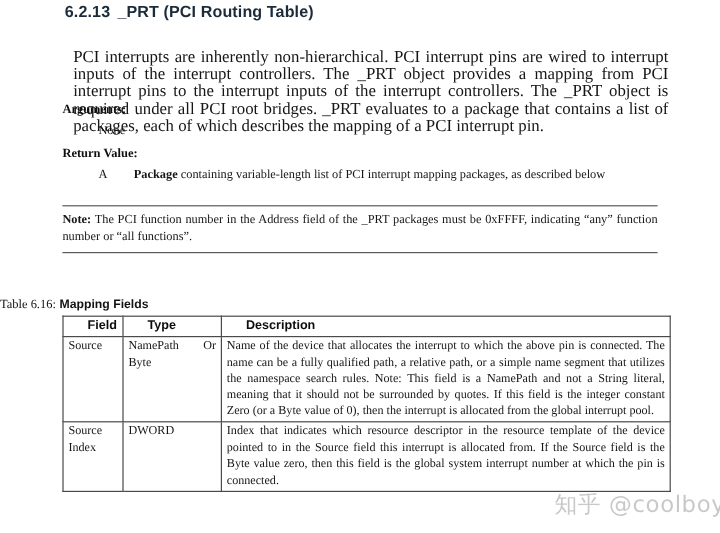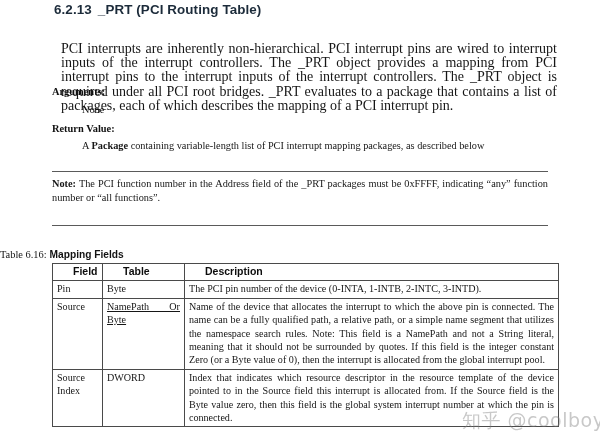--- a/index.html
+++ b/index.html
@@ -73,31 +73,31 @@
 
   #ret-value {
     position: absolute;
     left: 82px;
     top: 139px;
     width: 466px;
     font-size: 10.3px;
     line-height: 14px;
     color: #161616;
   }
-  #ret-value b { font-weight: bold; }
+  #ret-value b { font-weight: bold; margin-left: 20px; }
 
   
   .note-block {
     position: absolute;
     left: 52px;
     top: 171px;
     width: 496px;
     border-top: 1.1px solid #5a5a5a;
     border-bottom: 1.1px solid #5a5a5a;
-    padding: 5px 0 20px 0;
+    padding: 5px 0 5px 0;
     box-sizing: border-box;
   }
   .note-text {
     font-size: 10.3px;
     line-height: 14px;
     text-align: justify;
     color: #161616;
   }
   .note-text b { font-weight: bold; }
 
@@ -158,21 +158,21 @@
     padding-top: 1px;
     padding-bottom: 2px;
     color: #0d0d0d;
     padding-left: 20px;
   }
   .col-field { width: 50px; }
   .col-type  { width: 82px; }
   .col-desc  { width: 374px; }
 
   td.desc-cell { text-align: justify; text-justify: inter-word; }
-  td.type-cell.justify-type { text-align: justify; text-justify: inter-word; text-decoration: underline; }
+  td.type-cell.justify-type { text-align: justify; text-justify: inter-word; }
 
   
   .watermark {
     position: absolute;
     left: 462px;
     top: 408px;
     font-family: "DejaVu Sans", "Liberation Sans", sans-serif;
     font-size: 19px;
     color: rgba(125,125,125,0.42);
     letter-spacing: 0.5px;
@@ -210,30 +210,25 @@
   <div class="mapping-table-wrap">
     <table class="mapping-table">
       <colgroup>
         <col class="col-field">
         <col class="col-type">
         <col class="col-desc">
       </colgroup>
       <thead>
         <tr>
           <th>Field</th>
-          <th>Table</th>
+          <th>Type</th>
           <th>Description</th>
         </tr>
       </thead>
       <tbody>
-        <tr>
-          <td>Pin</td>
-          <td class="type-cell">Byte</td>
-          <td class="desc-cell">The PCI pin number of the device (0-INTA, 1-INTB, 2-INTC, 3-INTD).</td>
-        </tr>
         <tr>
           <td>Source</td>
           <td class="type-cell justify-type">NamePath Or Byte</td>
           <td class="desc-cell">Name of the device that allocates the interrupt to which the above pin is connected. The name can be a fully qualified path, a relative path, or a simple name segment that utilizes the namespace search rules. Note: This field is a NamePath and not a String literal, meaning that it should not be surrounded by quotes. If this field is the integer constant Zero (or a Byte value of 0), then the interrupt is allocated from the global interrupt pool.</td>
         </tr>
         <tr>
           <td>Source Index</td>
           <td class="type-cell">DWORD</td>
           <td class="desc-cell">Index that indicates which resource descriptor in the resource template of the device pointed to in the Source field this interrupt is allocated from. If the Source field is the Byte value zero, then this field is the global system interrupt number at which the pin is connected.</td>
         </tr>

